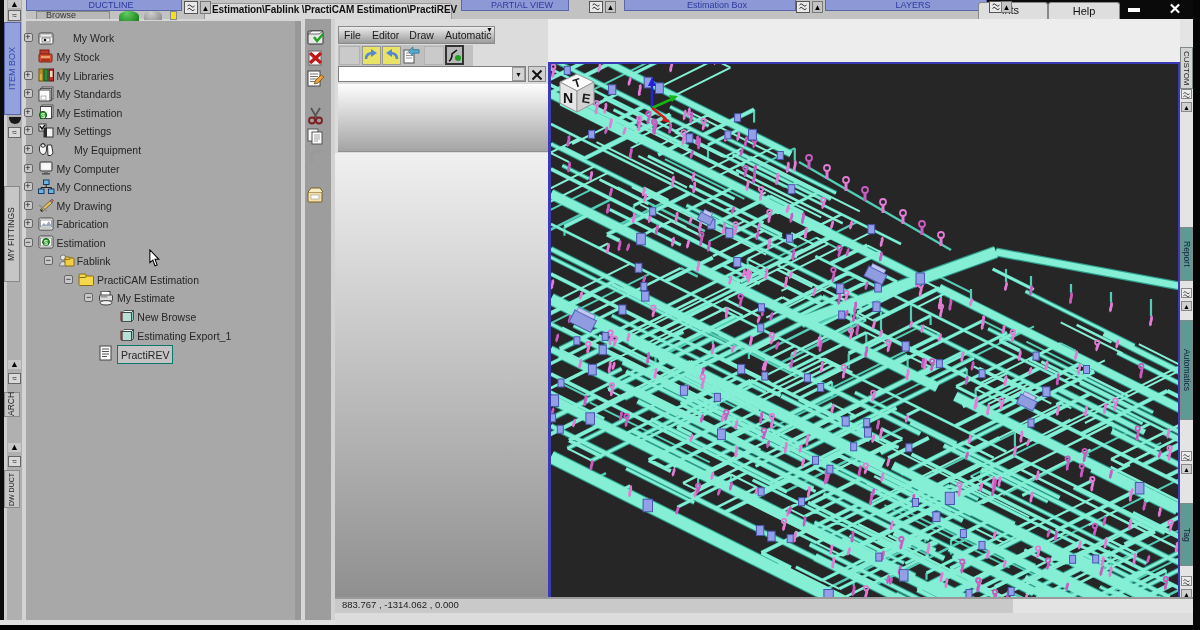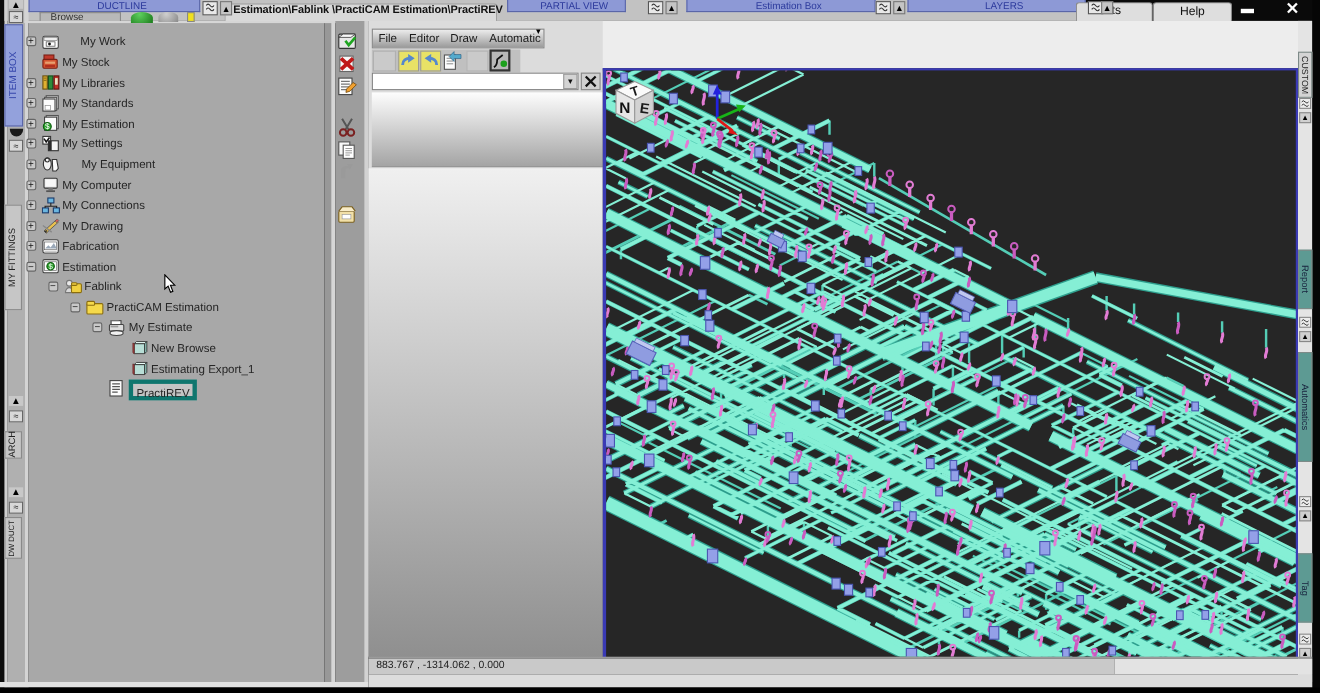--- a/index.html
+++ b/index.html
@@ -169,21 +169,21 @@
       <path d="M13.5 4.5 L15.5 2.5 L15.5 11.5 L13.5 13.5 Z" fill="#8ec4ba" stroke="#333" stroke-width="0.8"></path>
       <path d="M4 4.5 L4 13.5 L2.8 12.6 L2.8 3.8 Z" fill="#b04848" stroke="#5e1f1f" stroke-width="0.6"></path>
     </svg></div>
 <div class="treerow" style="left:137.3px;top:326.5px;line-height:19px">Estimating Export_1</div>
 <div class="ticon" style="left:98.0px;top:345.0px"><svg width="17" height="16" viewBox="0 0 17 16">
       <rect x="2" y="1" width="11" height="14" fill="#fcfcfc" stroke="#444"></rect>
       <g stroke="#555" stroke-width="1">
         <path d="M4 4h7M4 6.5h7M4 9h7M4 11.5h5"></path>
       </g>
     </svg></div>
-<div class="treerow" style="left:117.0px;top:344.5px;line-height:19px;background:#c4c4c4;border:4px solid #0f766e;padding:0 3px">PractiREV</div>
+<div class="treerow" style="left:117.0px;top:344.5px;line-height:19px;background:#c4c4c4;border:1px solid #0f766e;padding:0 3px">PractiREV</div>
 <div class="abs" style="left:22px;top:19px;width:283px;height:2px;background:#d6d6d6"></div>
 <svg class="abs" style="left:149px;top:249px" width="12" height="18" viewBox="0 0 14 21">
     <path d="M1 1 L1 16 L4.5 13 L7 19.5 L9.5 18.5 L7 12 L11.5 12 Z" fill="#fff" stroke="#000" stroke-width="1.2"></path>
   </svg>
 <div class="abs" style="left:306px;top:28px;width:22px;height:20px"><svg width="22" height="20" viewBox="0 0 22 20">
       <rect x="2" y="3" width="15" height="13" rx="1" fill="#e8e8e8" stroke="#333"></rect>
       <path d="M2 6l4-3h11l-4 3z" fill="#f8f8f8" stroke="#333" stroke-width="0.7"></path>
       <path d="M8 9l3 4 6-7" stroke="#1fa520" stroke-width="2.4" fill="none"></path>
     </svg></div>
 <div class="abs" style="left:306px;top:49px;width:22px;height:20px"><svg width="22" height="20" viewBox="0 0 22 20">

